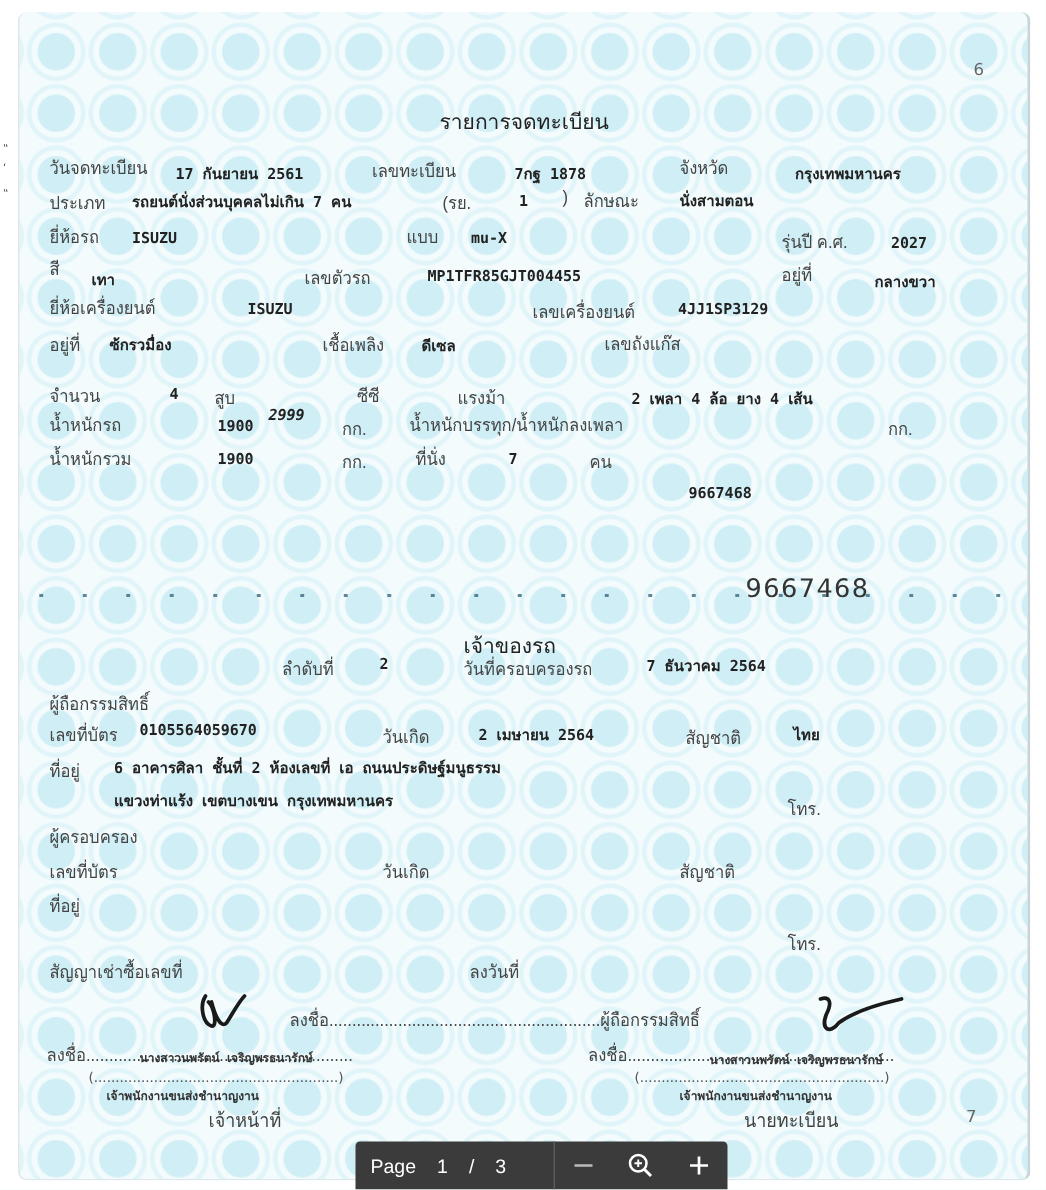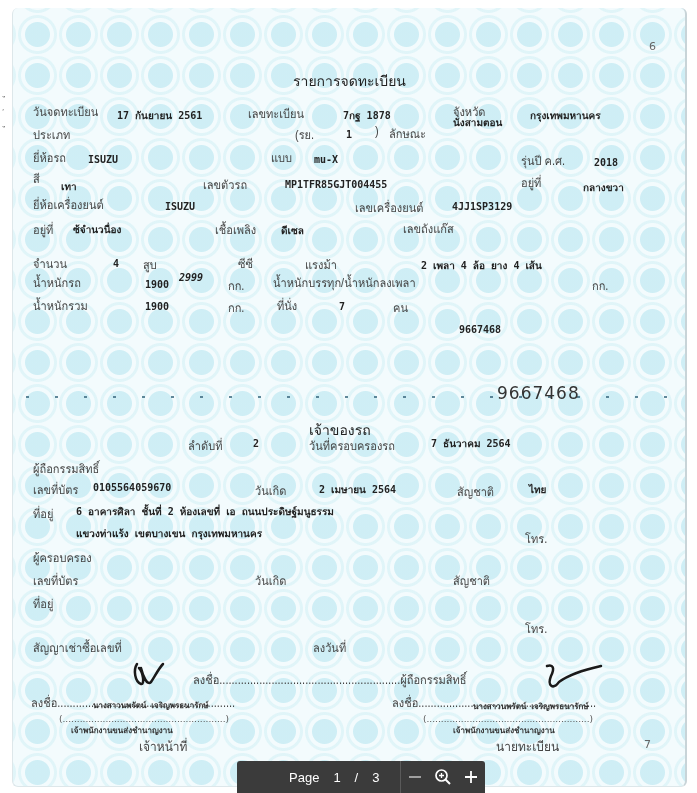--- a/index.html
+++ b/index.html
@@ -39,21 +39,21 @@
   }
   .big-num { font-family: "DejaVu Sans", sans-serif; font-size: 17px; color: #333; letter-spacing: 1px; }
   .sig-small { font-family: "DejaVu Sans Mono", monospace; font-size: 8px; font-weight: bold; color: #333; }
   .dots { font-size: 9px; color: #555; letter-spacing: 0px; }
   .toolbar {
     position: absolute; left: 237px; top: 761px; width: 248px; height: 32px;
     background: #3b3b3b; border-radius: 3px 3px 0 0;
     display: flex; align-items: center; color: #fff;
     font-family: "Liberation Sans", sans-serif; font-size: 13px;
   }
-  .tb-page { display: flex; align-items: center; padding-left: 10px; width: 122px; height: 100%; margin-left: 42px; }
+  .tb-page { display: flex; align-items: center; padding-left: 10px; width: 122px; height: 100%; }
   .tb-page span { margin-right: 14px; }
   .tb-sep { width: 1px; height: 100%; background: #5a5a5a; }
   .tb-zoom { display: flex; align-items: center; justify-content: space-around; flex: 1; height: 100%; }
   .tb-btn { width: 28px; height: 28px; display: flex; align-items: center; justify-content: center; cursor: pointer; }
 </style>
 </head>
 <body>
 
 <div class="left-margin">
   <span class="mark" style="top:95px">‟</span>
@@ -67,47 +67,48 @@
   <div class="abs title" style="left:280px; top:62px;">รายการจดทะเบียน</div>
 
   <div class="abs lbl" style="left:20px; top:94px;">วันจดทะเบียน</div>
   <div class="abs val" style="left:104px; top:100px;">17 กันยายน 2561</div>
   <div class="abs lbl" style="left:235px; top:96px;">เลขทะเบียน</div>
   <div class="abs val" style="left:330px; top:100px;">7กฐ 1878</div>
   <div class="abs lbl" style="left:440px; top:94px;">จังหวัด</div>
   <div class="abs val" style="left:517px; top:100px;">กรุงเทพมหานคร</div>
 
   <div class="abs lbl" style="left:20px; top:117px;">ประเภท</div>
+  <div class="abs val" style="left:75px; top:119px;">รถยนต์นั่งส่วนบุคคลไม่เกิน 7 คน</div>
   <div class="abs lbl" style="left:282px; top:117px;">(รย.</div>
   <div class="abs val" style="left:333px; top:121px;">1</div>
   <div class="abs lbl" style="left:362px; top:116px;">)</div>
   <div class="abs lbl" style="left:376px; top:116px;">ลักษณะ</div>
-  <div class="abs val" style="left:440px; top:107px;">นั่งสามตอน</div>
+  <div class="abs val" style="left:440px; top:118px;">นั่งสามตอน</div>
 
   <div class="abs lbl" style="left:20px; top:140px;">ยี่ห้อรถ</div>
   <div class="abs val" style="left:75px; top:146px;">ISUZU</div>
   <div class="abs lbl" style="left:258px; top:140px;">แบบ</div>
   <div class="abs val" style="left:301px; top:146px;">mu-X</div>
   <div class="abs lbl" style="left:508px; top:143px;">รุ่นปี ค.ศ.</div>
-  <div class="abs val" style="left:581px; top:149px;">2018</div>
+  <div class="abs val" style="left:581px; top:149px;">2027</div>
 
   <div class="abs lbl" style="left:20px; top:161px;">สี</div>
   <div class="abs val" style="left:48px; top:171px;">เทา</div>
   <div class="abs lbl" style="left:190px; top:167px;">เลขตัวรถ</div>
   <div class="abs val" style="left:272px; top:171px;">MP1TFR85GJT004455</div>
   <div class="abs lbl" style="left:508px; top:165px;">อยู่ที่</div>
   <div class="abs val" style="left:570px; top:172px;">กลางขวา</div>
 
   <div class="abs lbl" style="left:20px; top:187px;">ยี่ห้อเครื่องยนต์</div>
   <div class="abs val" style="left:152px; top:193px;">ISUZU</div>
   <div class="abs lbl" style="left:342px; top:190px;">เลขเครื่องยนต์</div>
   <div class="abs val" style="left:439px; top:193px;">4JJ1SP3129</div>
 
   <div class="abs lbl" style="left:20px; top:212px;">อยู่ที่</div>
-  <div class="abs val" style="left:60px; top:214px;">ซ้จำนวนื่อง</div>
+  <div class="abs val" style="left:60px; top:214px;">ซ้กรวมื่อง</div>
   <div class="abs lbl" style="left:202px; top:212px;">เชื้อเพลิง</div>
   <div class="abs val" style="left:268px; top:215px;">ดีเซล</div>
   <div class="abs lbl" style="left:390px; top:211px;">เลขถังแก๊ส</div>
 
   <div class="abs lbl" style="left:20px; top:246px;">จำนวน</div>
   <div class="abs val" style="left:100px; top:250px;">4</div>
   <div class="abs lbl" style="left:130px; top:247px;">สูบ</div>
   <div class="abs val" style="left:166px; top:264px;font-style:italic;">2999</div>
   <div class="abs lbl" style="left:225px; top:246px;">ซีซี</div>
   <div class="abs lbl" style="left:292px; top:247px;">แรงม้า</div>

